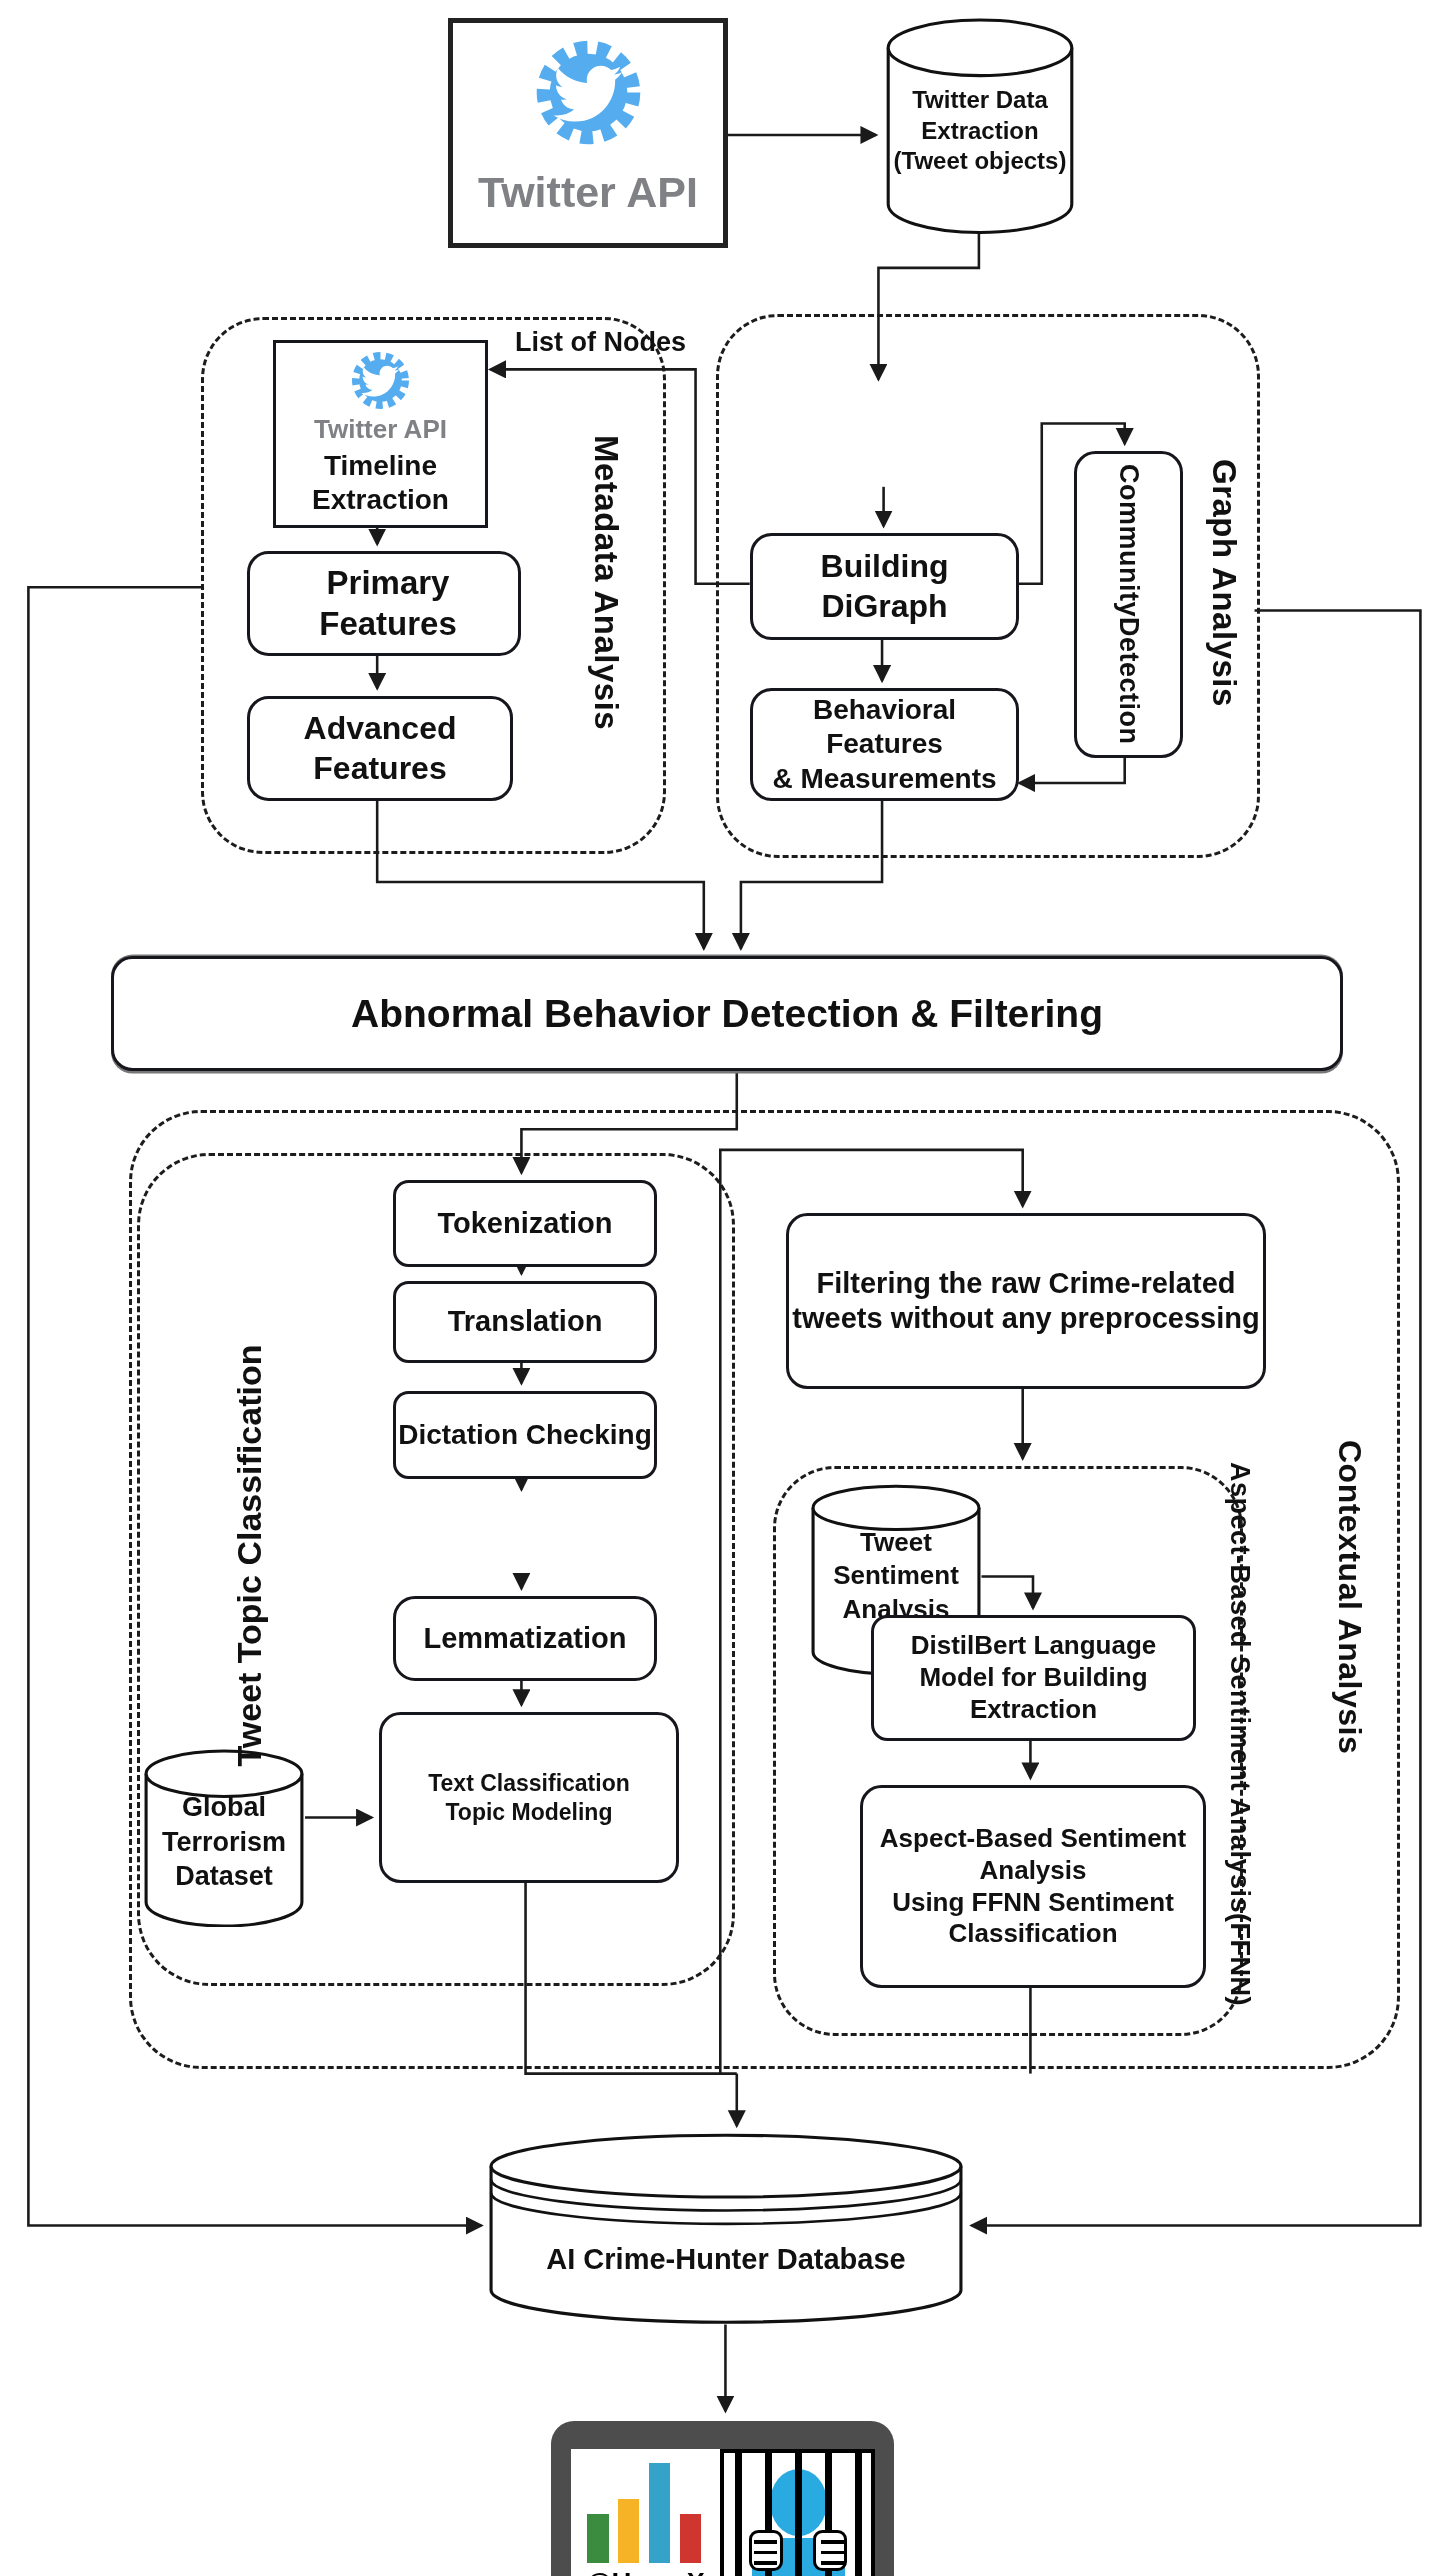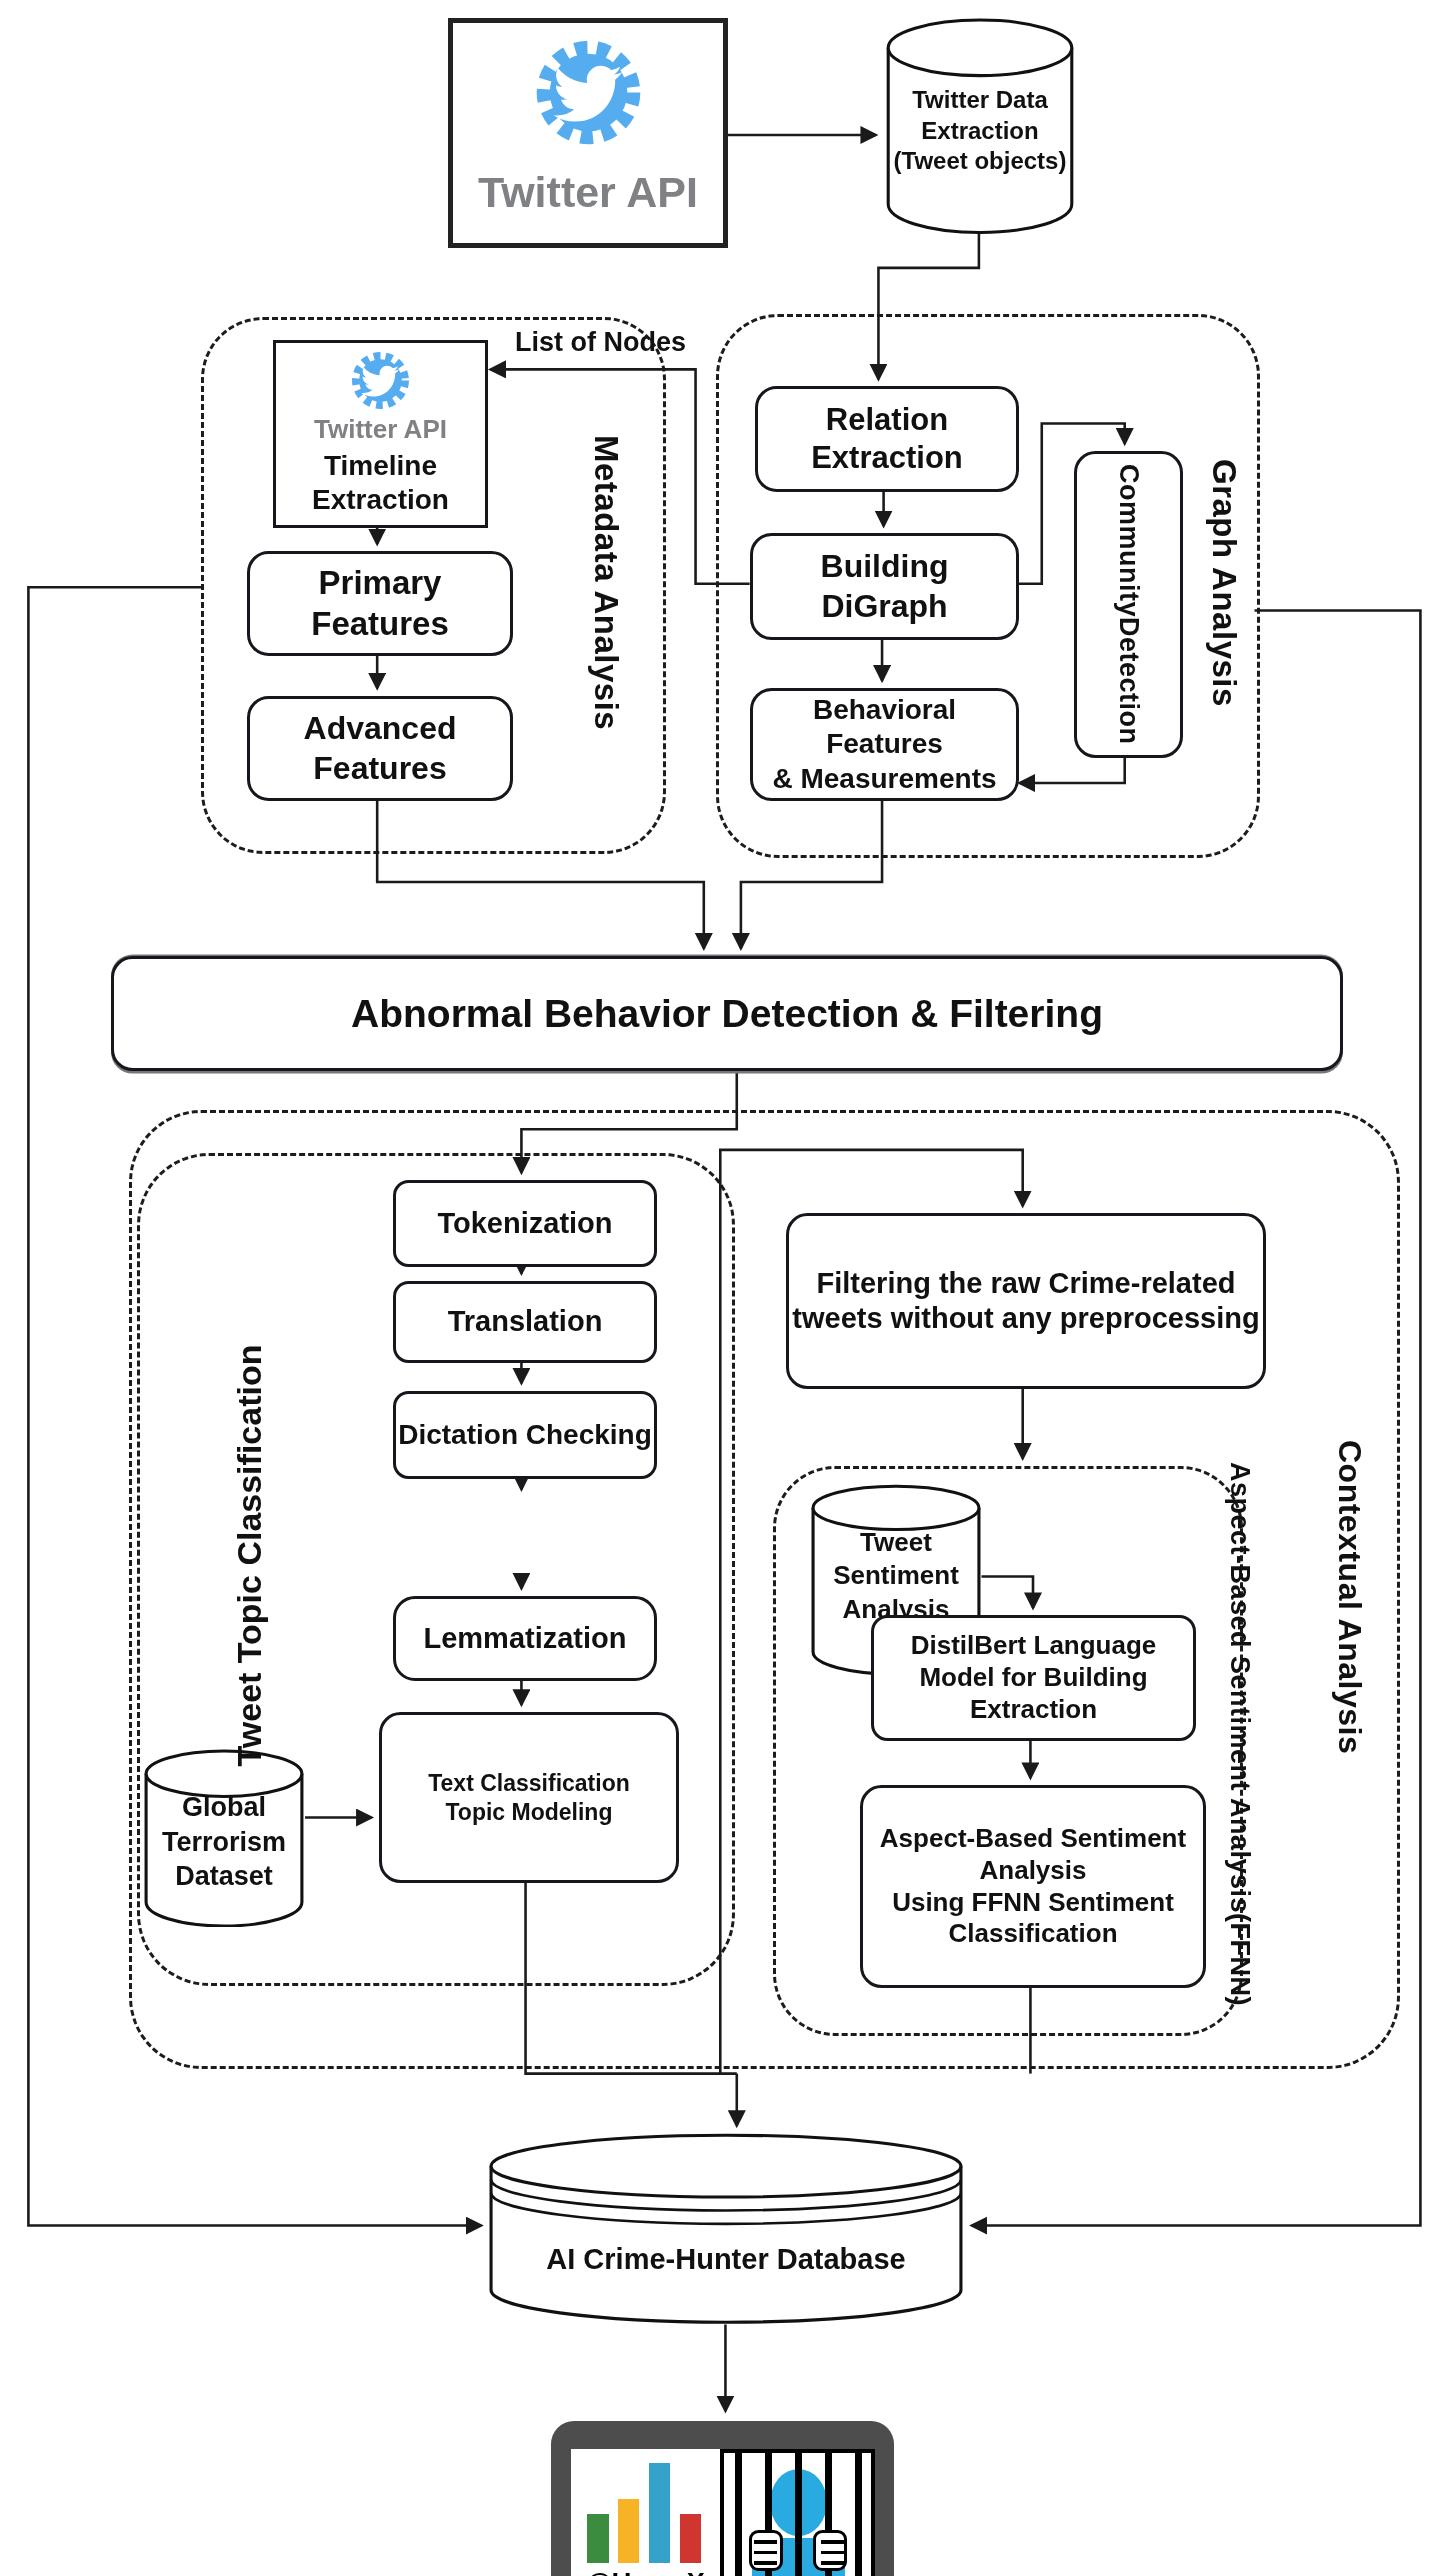--- a/index.html
+++ b/index.html
@@ -117,30 +117,27 @@
       <circle cx="60" cy="60" r="42" fill="#55ACEE"></circle>
       <path transform="translate(22,24) scale(3.1)" fill="#ffffff" d="M23.954 4.569c-.885.389-1.83.654-2.825.775 1.014-.611 1.794-1.574 2.163-2.723-.951.555-2.005.959-3.127 1.184-.896-.959-2.173-1.559-3.591-1.559-2.717 0-4.92 2.203-4.92 4.917 0 .39.045.765.127 1.124C7.691 8.094 4.066 6.13 1.64 3.161c-.427.722-.666 1.561-.666 2.475 0 1.71.87 3.213 2.188 4.096-.807-.026-1.566-.248-2.228-.616v.061c0 2.385 1.693 4.374 3.946 4.827-.413.111-.849.171-1.296.171-.314 0-.615-.03-.916-.086.631 1.953 2.445 3.377 4.604 3.417-1.68 1.319-3.809 2.105-6.102 2.105-.39 0-.779-.023-1.17-.067 2.189 1.394 4.768 2.209 7.557 2.209 9.054 0 13.999-7.496 13.999-13.986 0-.209 0-.42-.015-.63.961-.689 1.8-1.56 2.46-2.548l-.047-.02z"></path>
     </svg>
     <div class="logo-caption" style="font-size:26px;margin-top:3.1px;">Twitter API</div>
     <div style="font-size:28px;line-height:1.2;margin-top:3.1px;">
       <div>Timeline</div>
       <div>Extraction</div>
     </div>
   </div>
 
-  <div class="node" style="left:247px;top:551px;width:260px;height:99px;font-size:33px;">
+  <div class="node" style="left:247px;top:551px;width:260px;height:99px;font-size:33px;padding-left:8px;">
     <span>Primary Features</span>
   </div>
   <div class="node" style="left:247px;top:696px;width:260px;height:99px;font-size:32px;">
     <span>Advanced Features</span>
   </div>
 
-  <div class="node" style="left:755px;top:386px;width:258px;height:100px;font-size:31px;">
-    <span>Relation Extraction</span>
-  </div>
   <div class="node" style="left:750px;top:533px;width:263px;height:101px;font-size:32px;">
     <span>Building DiGraph</span>
   </div>
   <div class="node" style="left:750px;top:688px;width:263px;height:107px;font-size:28px;">
     <span>Behavioral Features</span>
     <span>&amp; Measurements</span>
   </div>
   <div class="node" style="left:1074px;top:451px;width:103px;height:301px;">
     <div class="vlabel" style="position:static;writing-mode:vertical-rl;font-size:27px;line-height:1.5;">
       <span>Community</span>

